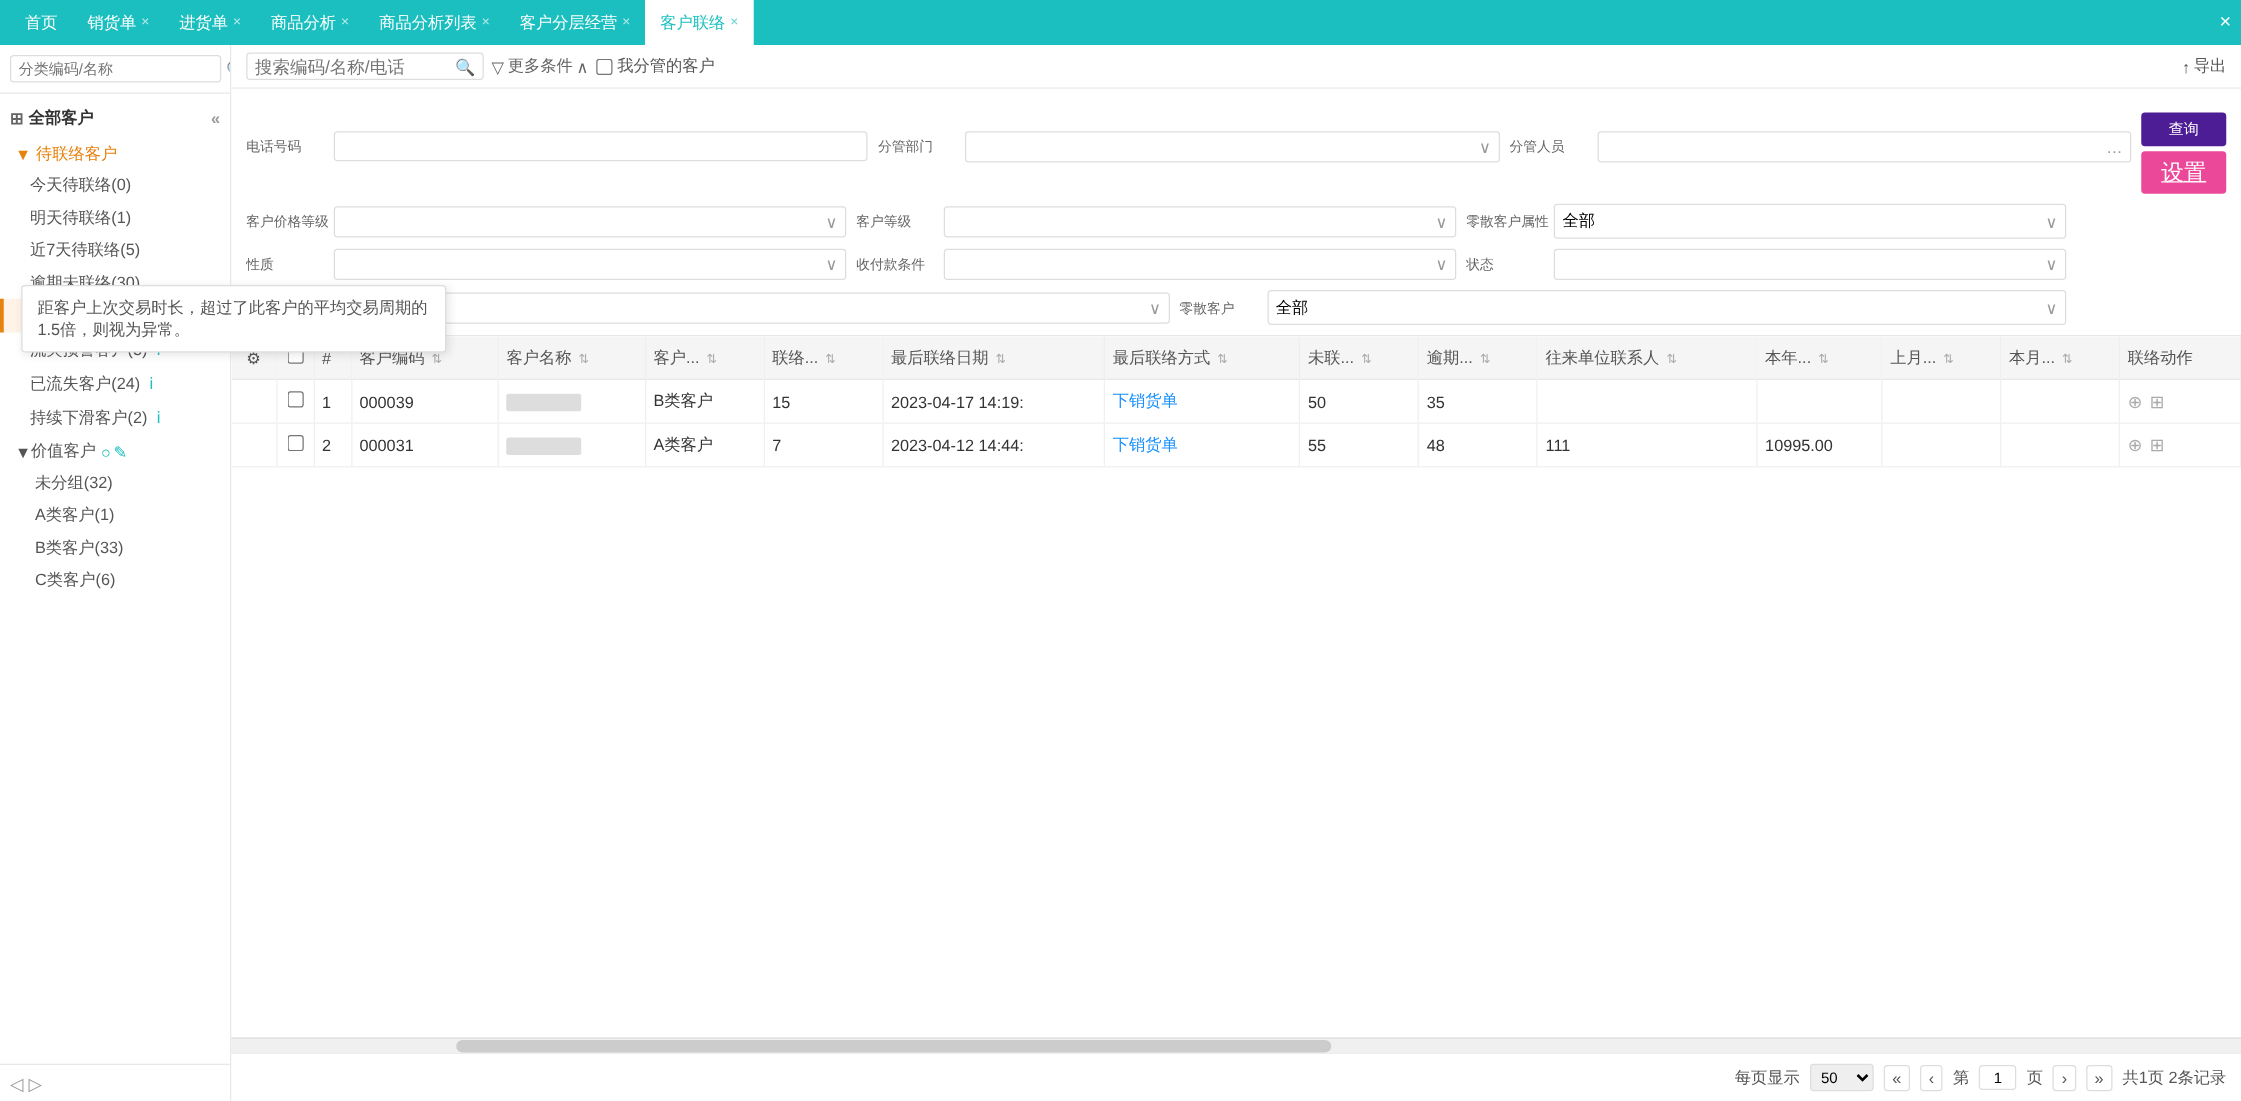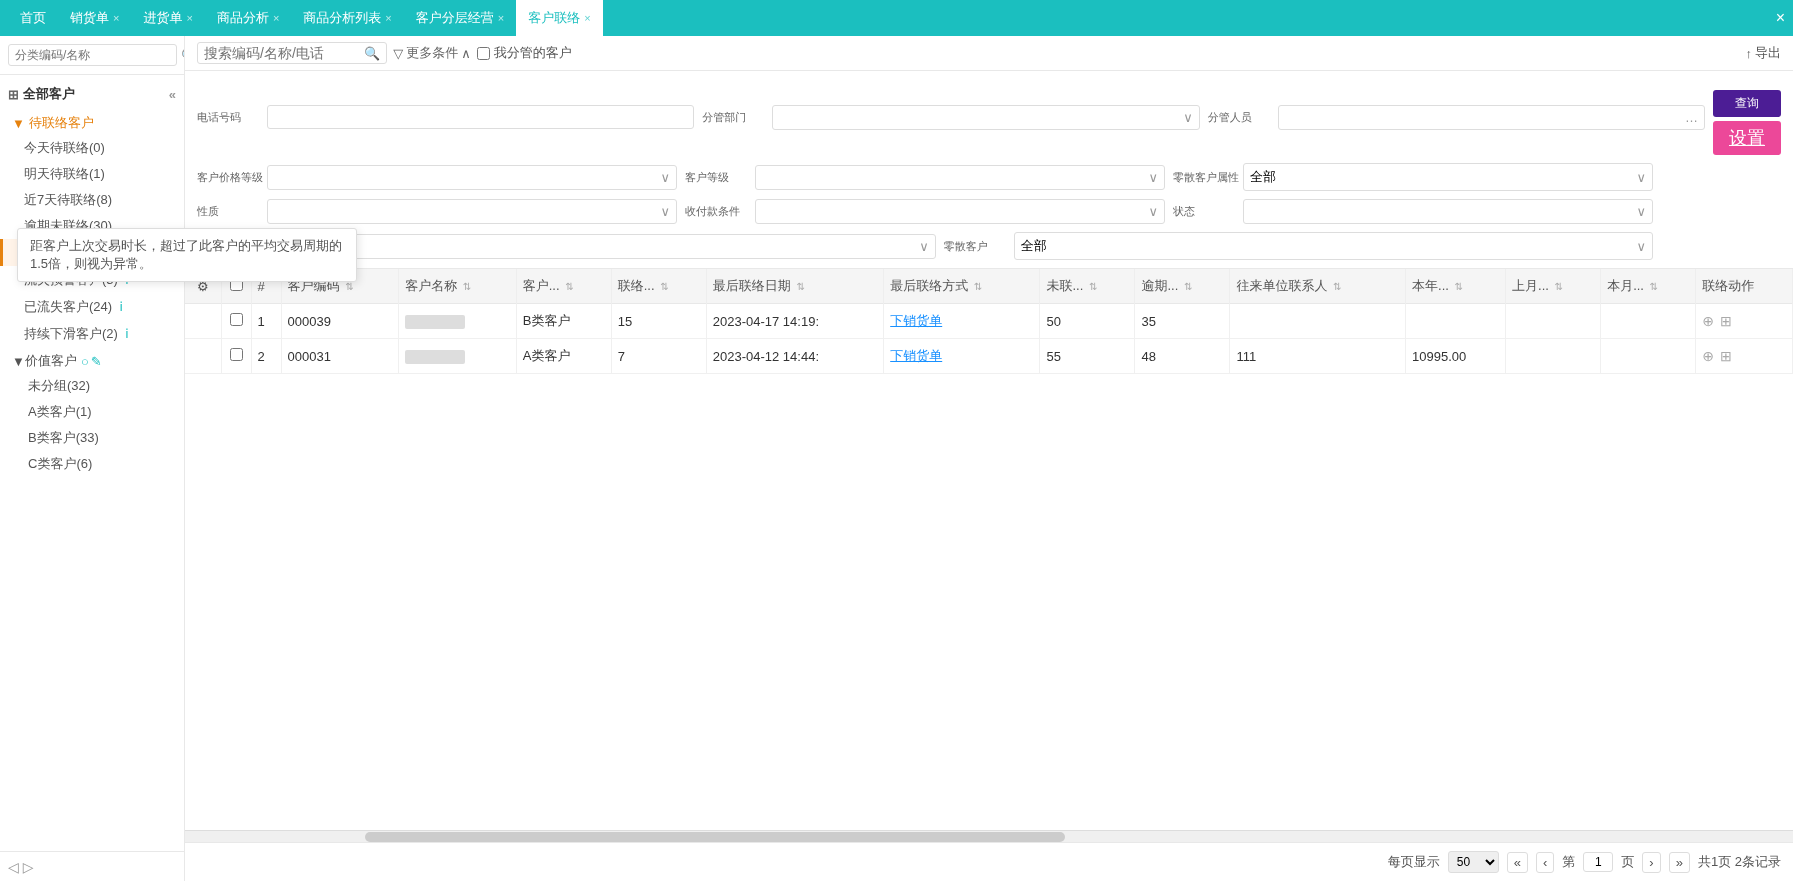--- a/index.html
+++ b/index.html
@@ -307,21 +307,21 @@
       position: relative;
     }
     thead th .sort-icon { color: #aaa; font-size: 10px; margin-left: 2px; cursor: pointer; }
     tbody tr { border-bottom: 1px solid #f0f0f0; }
     tbody td {
       padding: 8px 6px;
       color: #333;
       border-right: 1px solid #f0f0f0;
       white-space: nowrap;
     }
-    .link-text { color: #1890ff; text-decoration: underline; cursor: pointer; }
+    .link-text { color: #1890ff; cursor: pointer; }
     .action-icons { display: flex; gap: 6px; align-items: center; }
     .action-icon { color: #aaa; cursor: pointer; font-size: 14px; }
 
     
     .gear-cell { width: 36px; text-align: center; }
 
     
     .pagination-bar {
       background: white;
       border-top: 1px solid #e8e8e8;
@@ -451,21 +451,21 @@
         <span class="arrow">▼</span>
         <span>待联络客户</span>
       </div>
       <div class="tree-item">
         <span>今天待联络(0)</span>
       </div>
       <div class="tree-item">
         <span>明天待联络(1)</span>
       </div>
       <div class="tree-item">
-        <span>近7天待联络(8)</span>
+        <span>近7天待联络(5)</span>
       </div>
       <div class="tree-item">
         <span>逾期未联络(30)</span>
       </div>
 
       <div class="tree-item active">
         <span>回购异常客户(2)</span>
         <span style="color:#1bbfbf; margin-left:4px;">ℹ</span>
       </div>
       <div class="tree-item">

